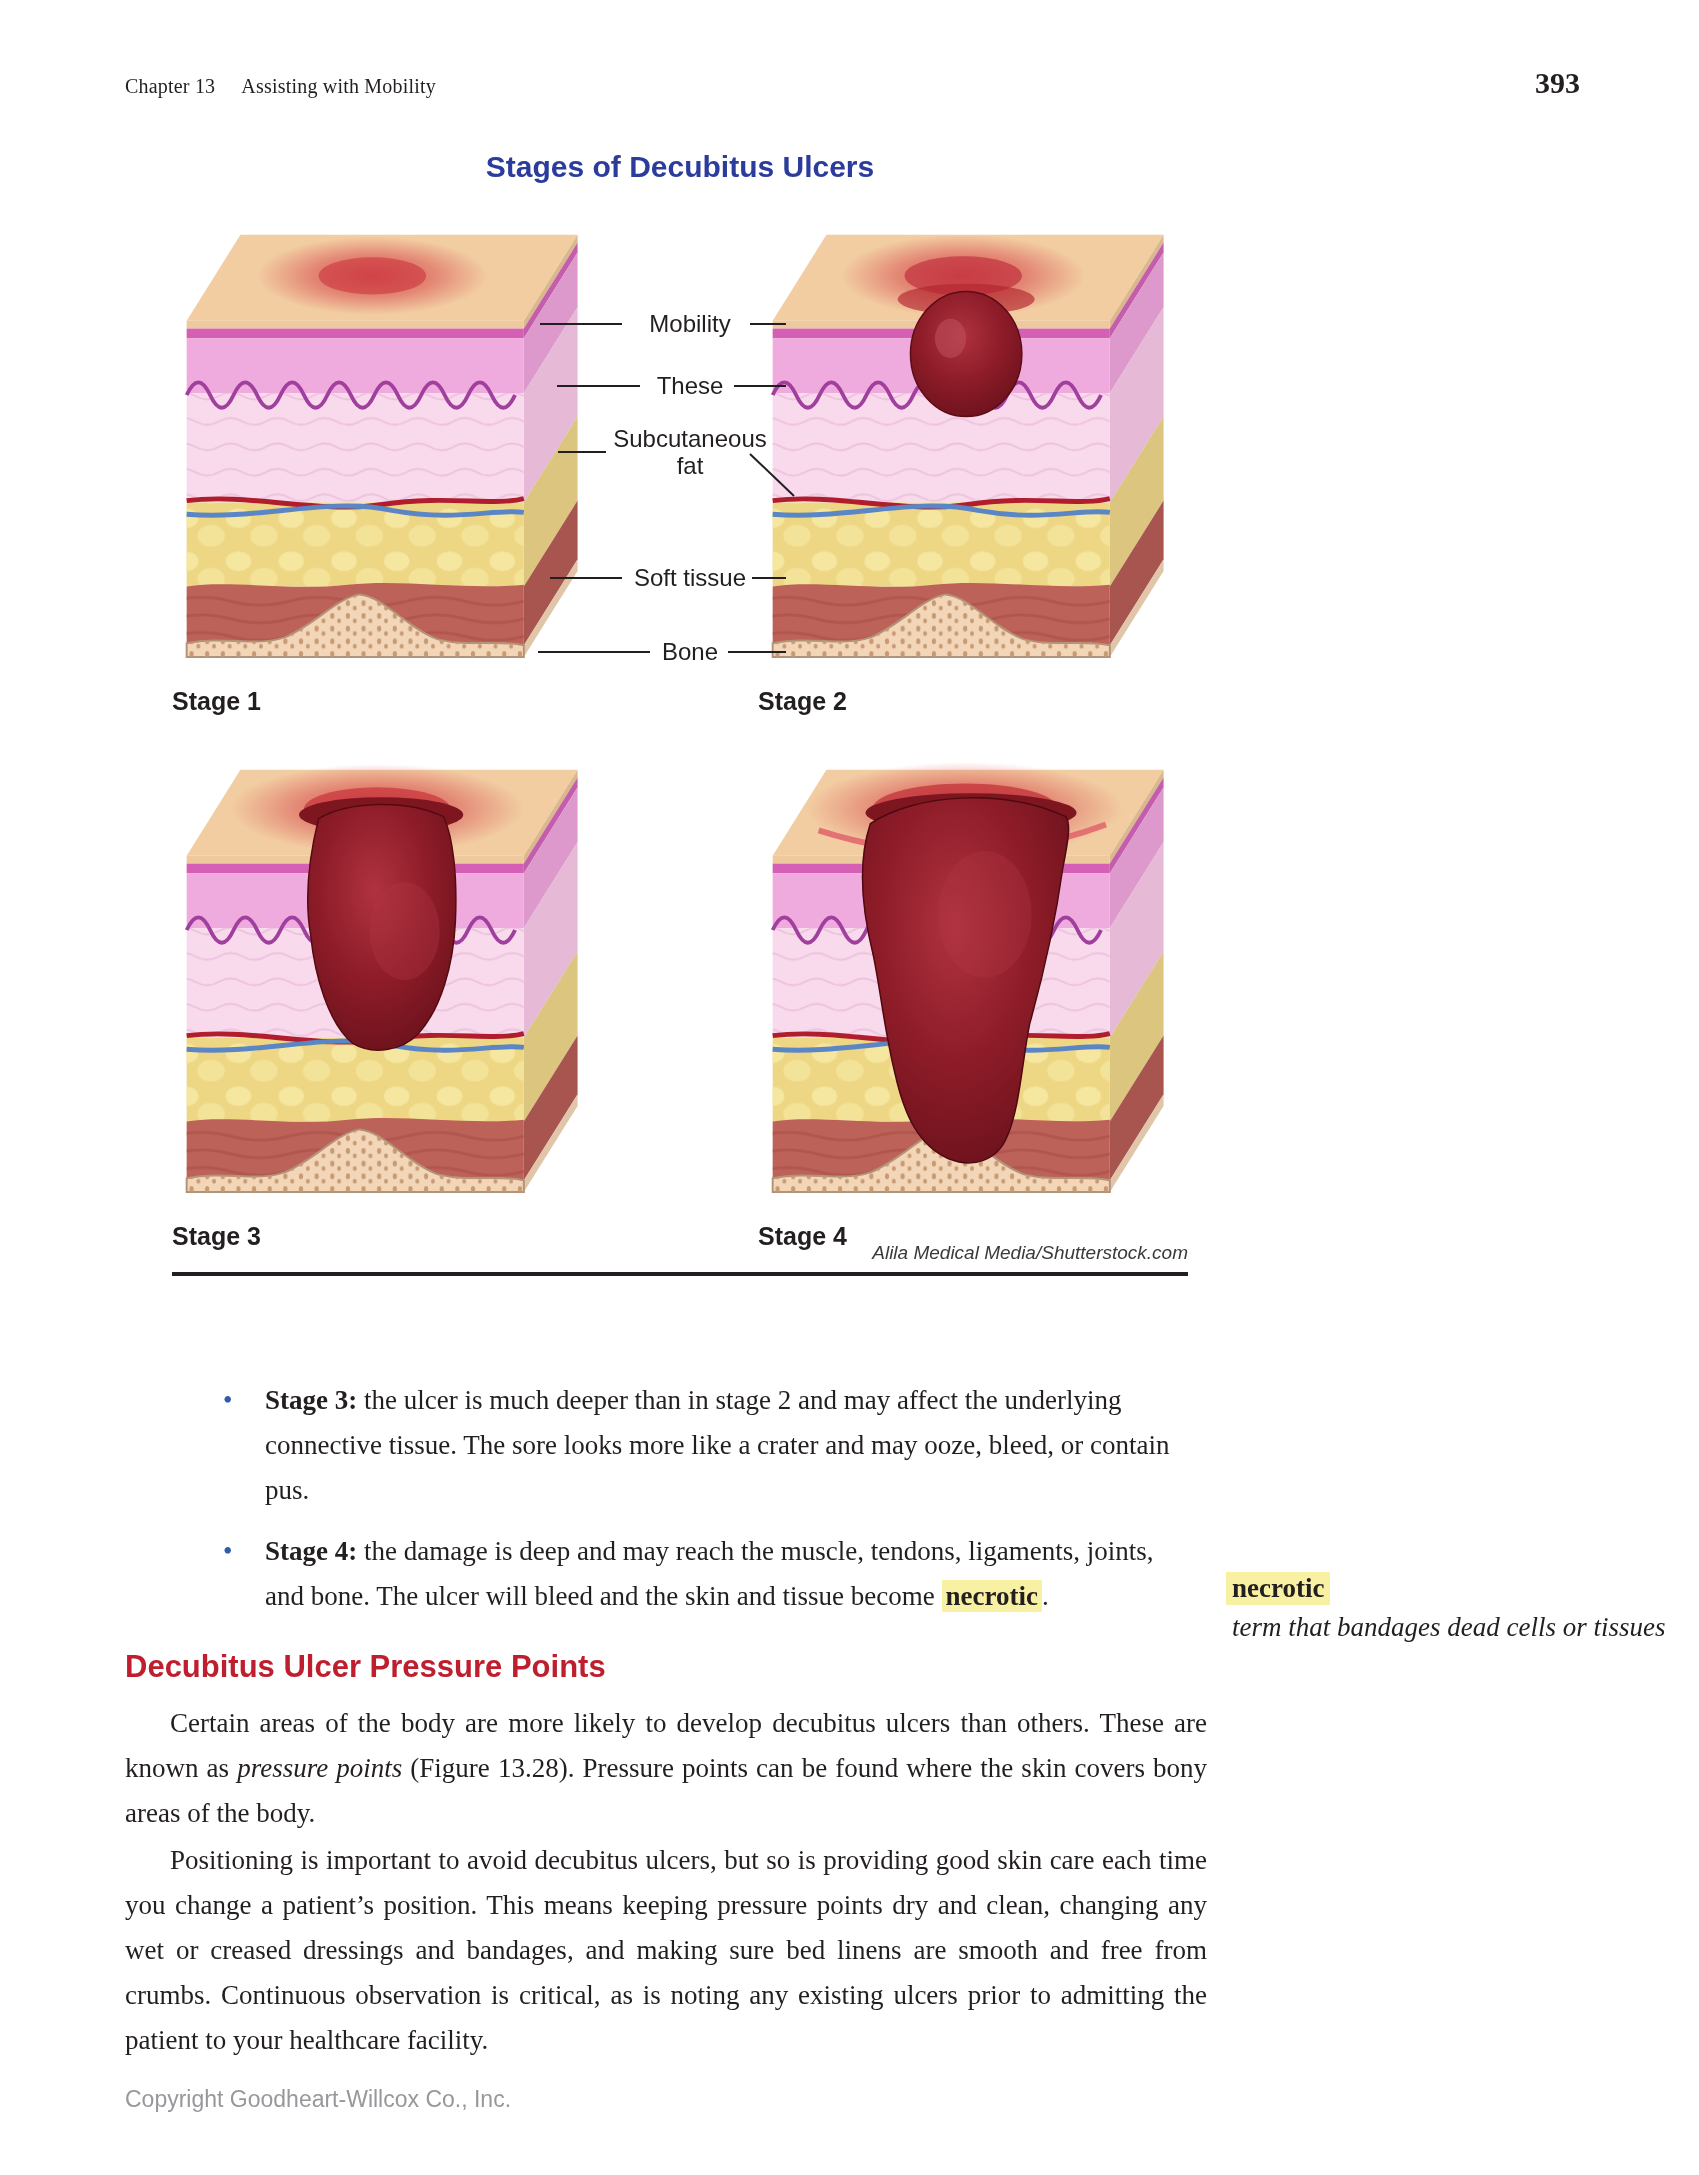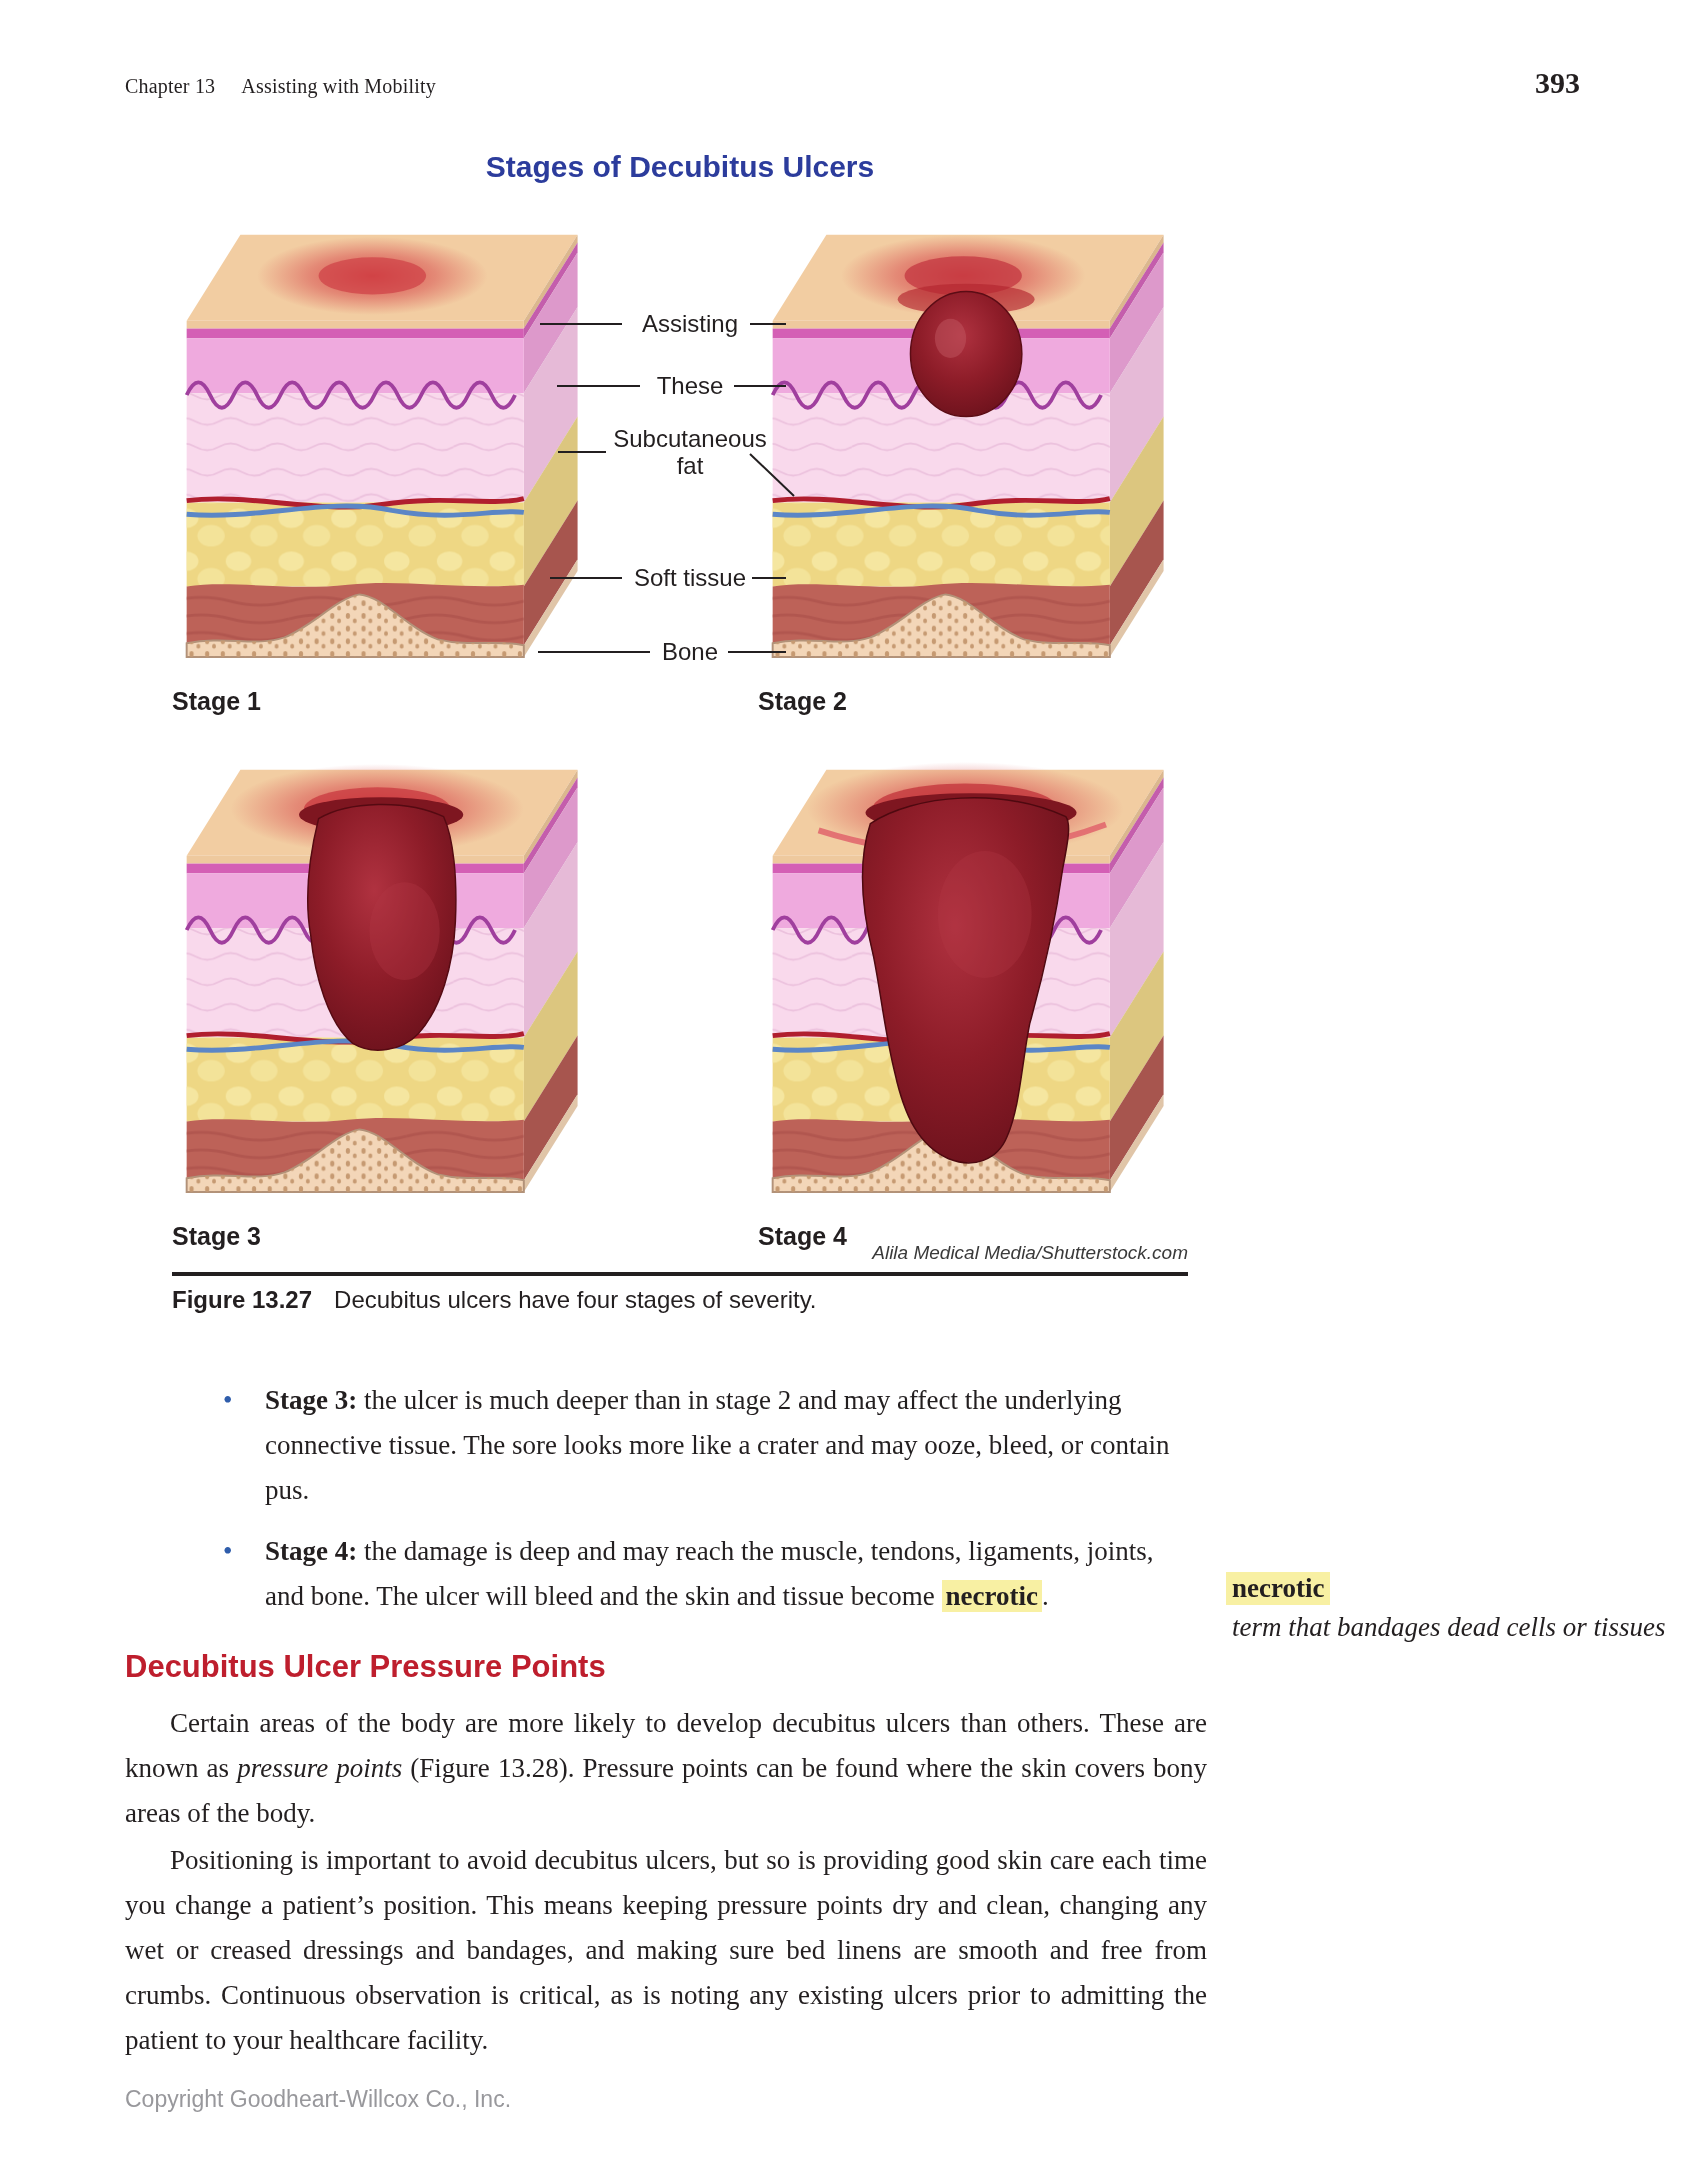--- a/index.html
+++ b/index.html
@@ -165,21 +165,21 @@
           <line x1="578" y1="124" x2="614" y2="124"></line>
         <line x1="385" y1="186" x2="468" y2="186"></line>
           <line x1="562" y1="186" x2="614" y2="186"></line>
         <line x1="386" y1="252" x2="434" y2="252"></line>
           <line x1="578" y1="254" x2="622" y2="296"></line>
         <line x1="378" y1="378" x2="450" y2="378"></line>
           <line x1="580" y1="378" x2="614" y2="378"></line>
         <line x1="366" y1="452" x2="478" y2="452"></line>
           <line x1="556" y1="452" x2="614" y2="452"></line>
       </svg>
-      <div class="fig-label" style="top:110px">Assisting</div>
+      <div class="fig-label" style="top:110px">Mobility</div>
       <div class="fig-label" style="top:172px">These</div>
       <div class="fig-label" style="top:225px">
         <span>Subcutaneous</span><br>
         <span>fat</span>
       </div>
       <div class="fig-label" style="top:364px">Soft tissue</div>
       <div class="fig-label" style="top:438px">Bone</div>
 
       <div class="stage-label" style="left:0; top:487px">Stage 1</div>
       <div class="stage-label" style="left:586px; top:487px">Stage 2</div>
@@ -257,23 +257,20 @@
           <path d="M115,85 C100,130 108,180 118,220 C126,260 130,300 140,340 C150,385 165,415 195,428 C220,438 245,430 255,405 C268,375 270,330 278,290 C292,240 305,180 312,130 C318,100 320,85 315,78 C250,48 160,55 115,85 Z" fill="url(#ulcerG)" stroke="#4e0910" stroke-width="1.5"></path>
           <ellipse cx="232" cy="178" rx="48" ry="65" fill="#b23744" opacity=".3"></ellipse>
         </g>
       </svg>
 
       <div class="stage-label" style="left:0; top:1022px">Stage 3</div>
       <div class="stage-label" style="left:586px; top:1022px">Stage 4</div>
 
       <div class="credit">Alila Medical Media/Shutterstock.com</div>
       <div class="fig-rule"></div>
-      <div class="fig-caption">
-        <span class="cap-label">Figure 13.27</span><span>Decubitus ulcers have four stages of severity.</span>
-      </div>
     </div>
   </div>
 
   <div class="text-col">
     <div class="bullet">
       <span class="dot">•</span>
       <span class="btext"><span class="blead">Stage 3:</span><span> the ulcer is much deeper than in stage 2 and may affect the underlying connective tissue. The sore looks more like a crater and may ooze, bleed, or contain pus.</span></span>
     </div>
     <div class="bullet">
       <span class="dot">•</span>

